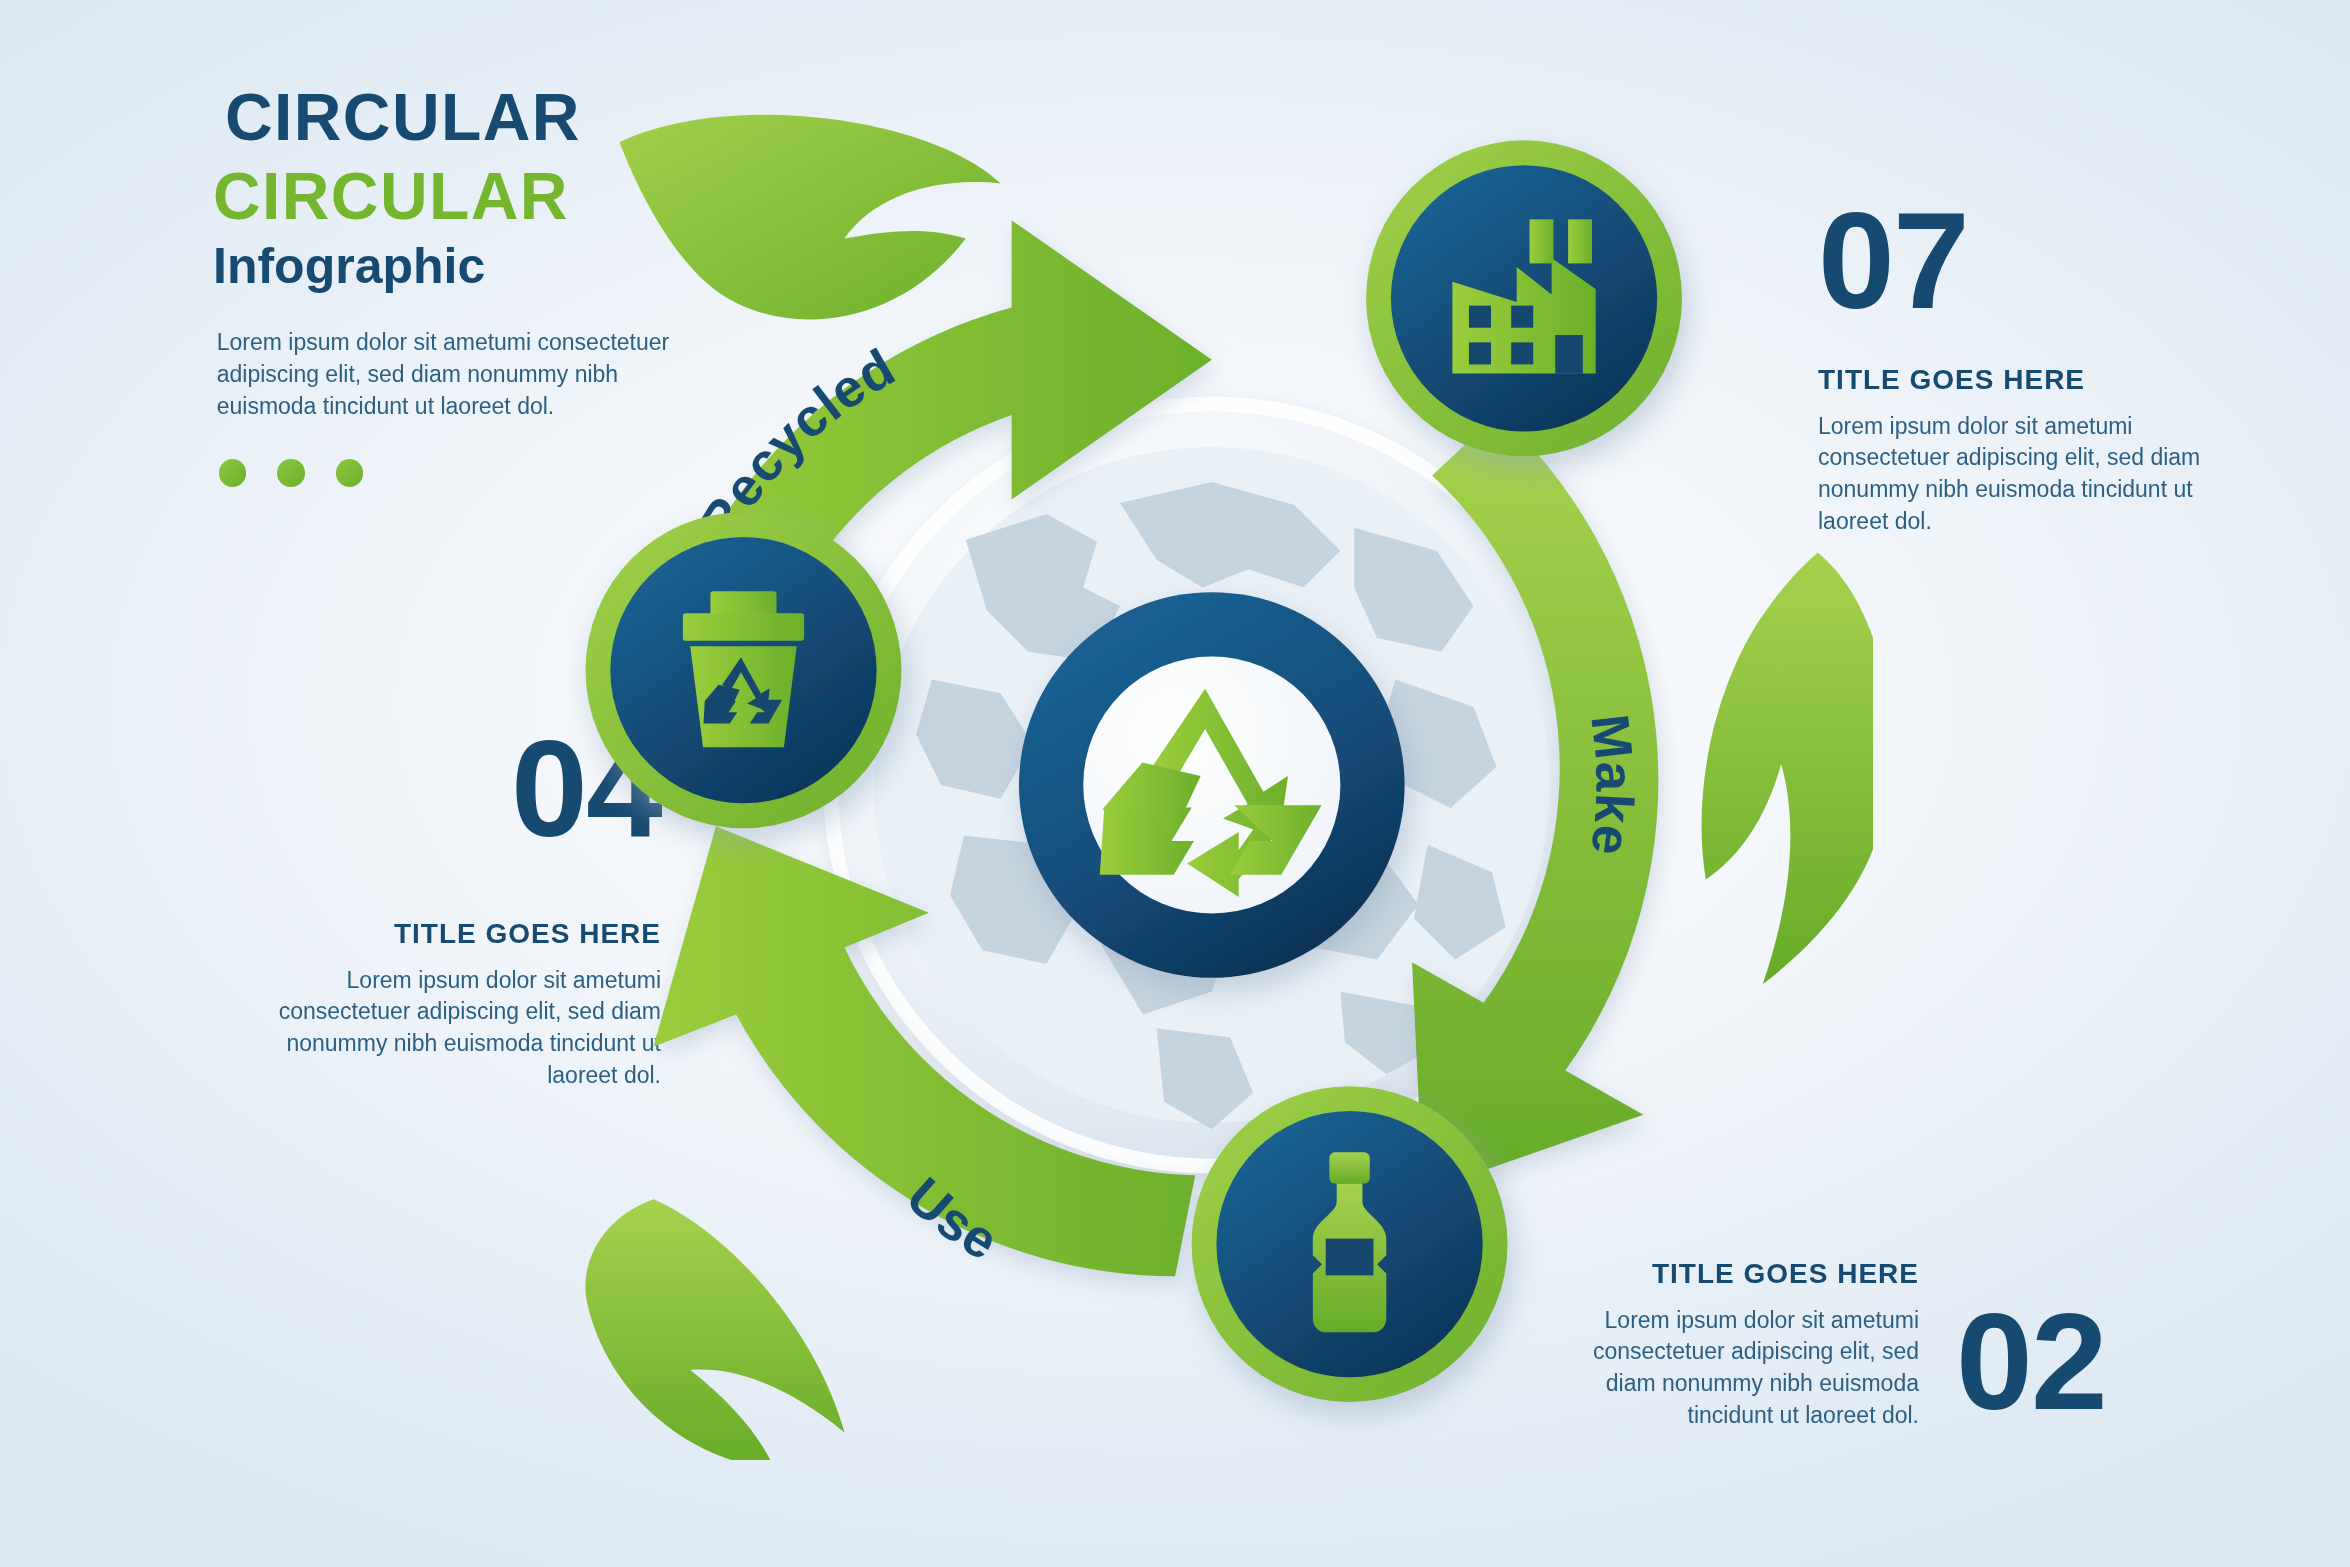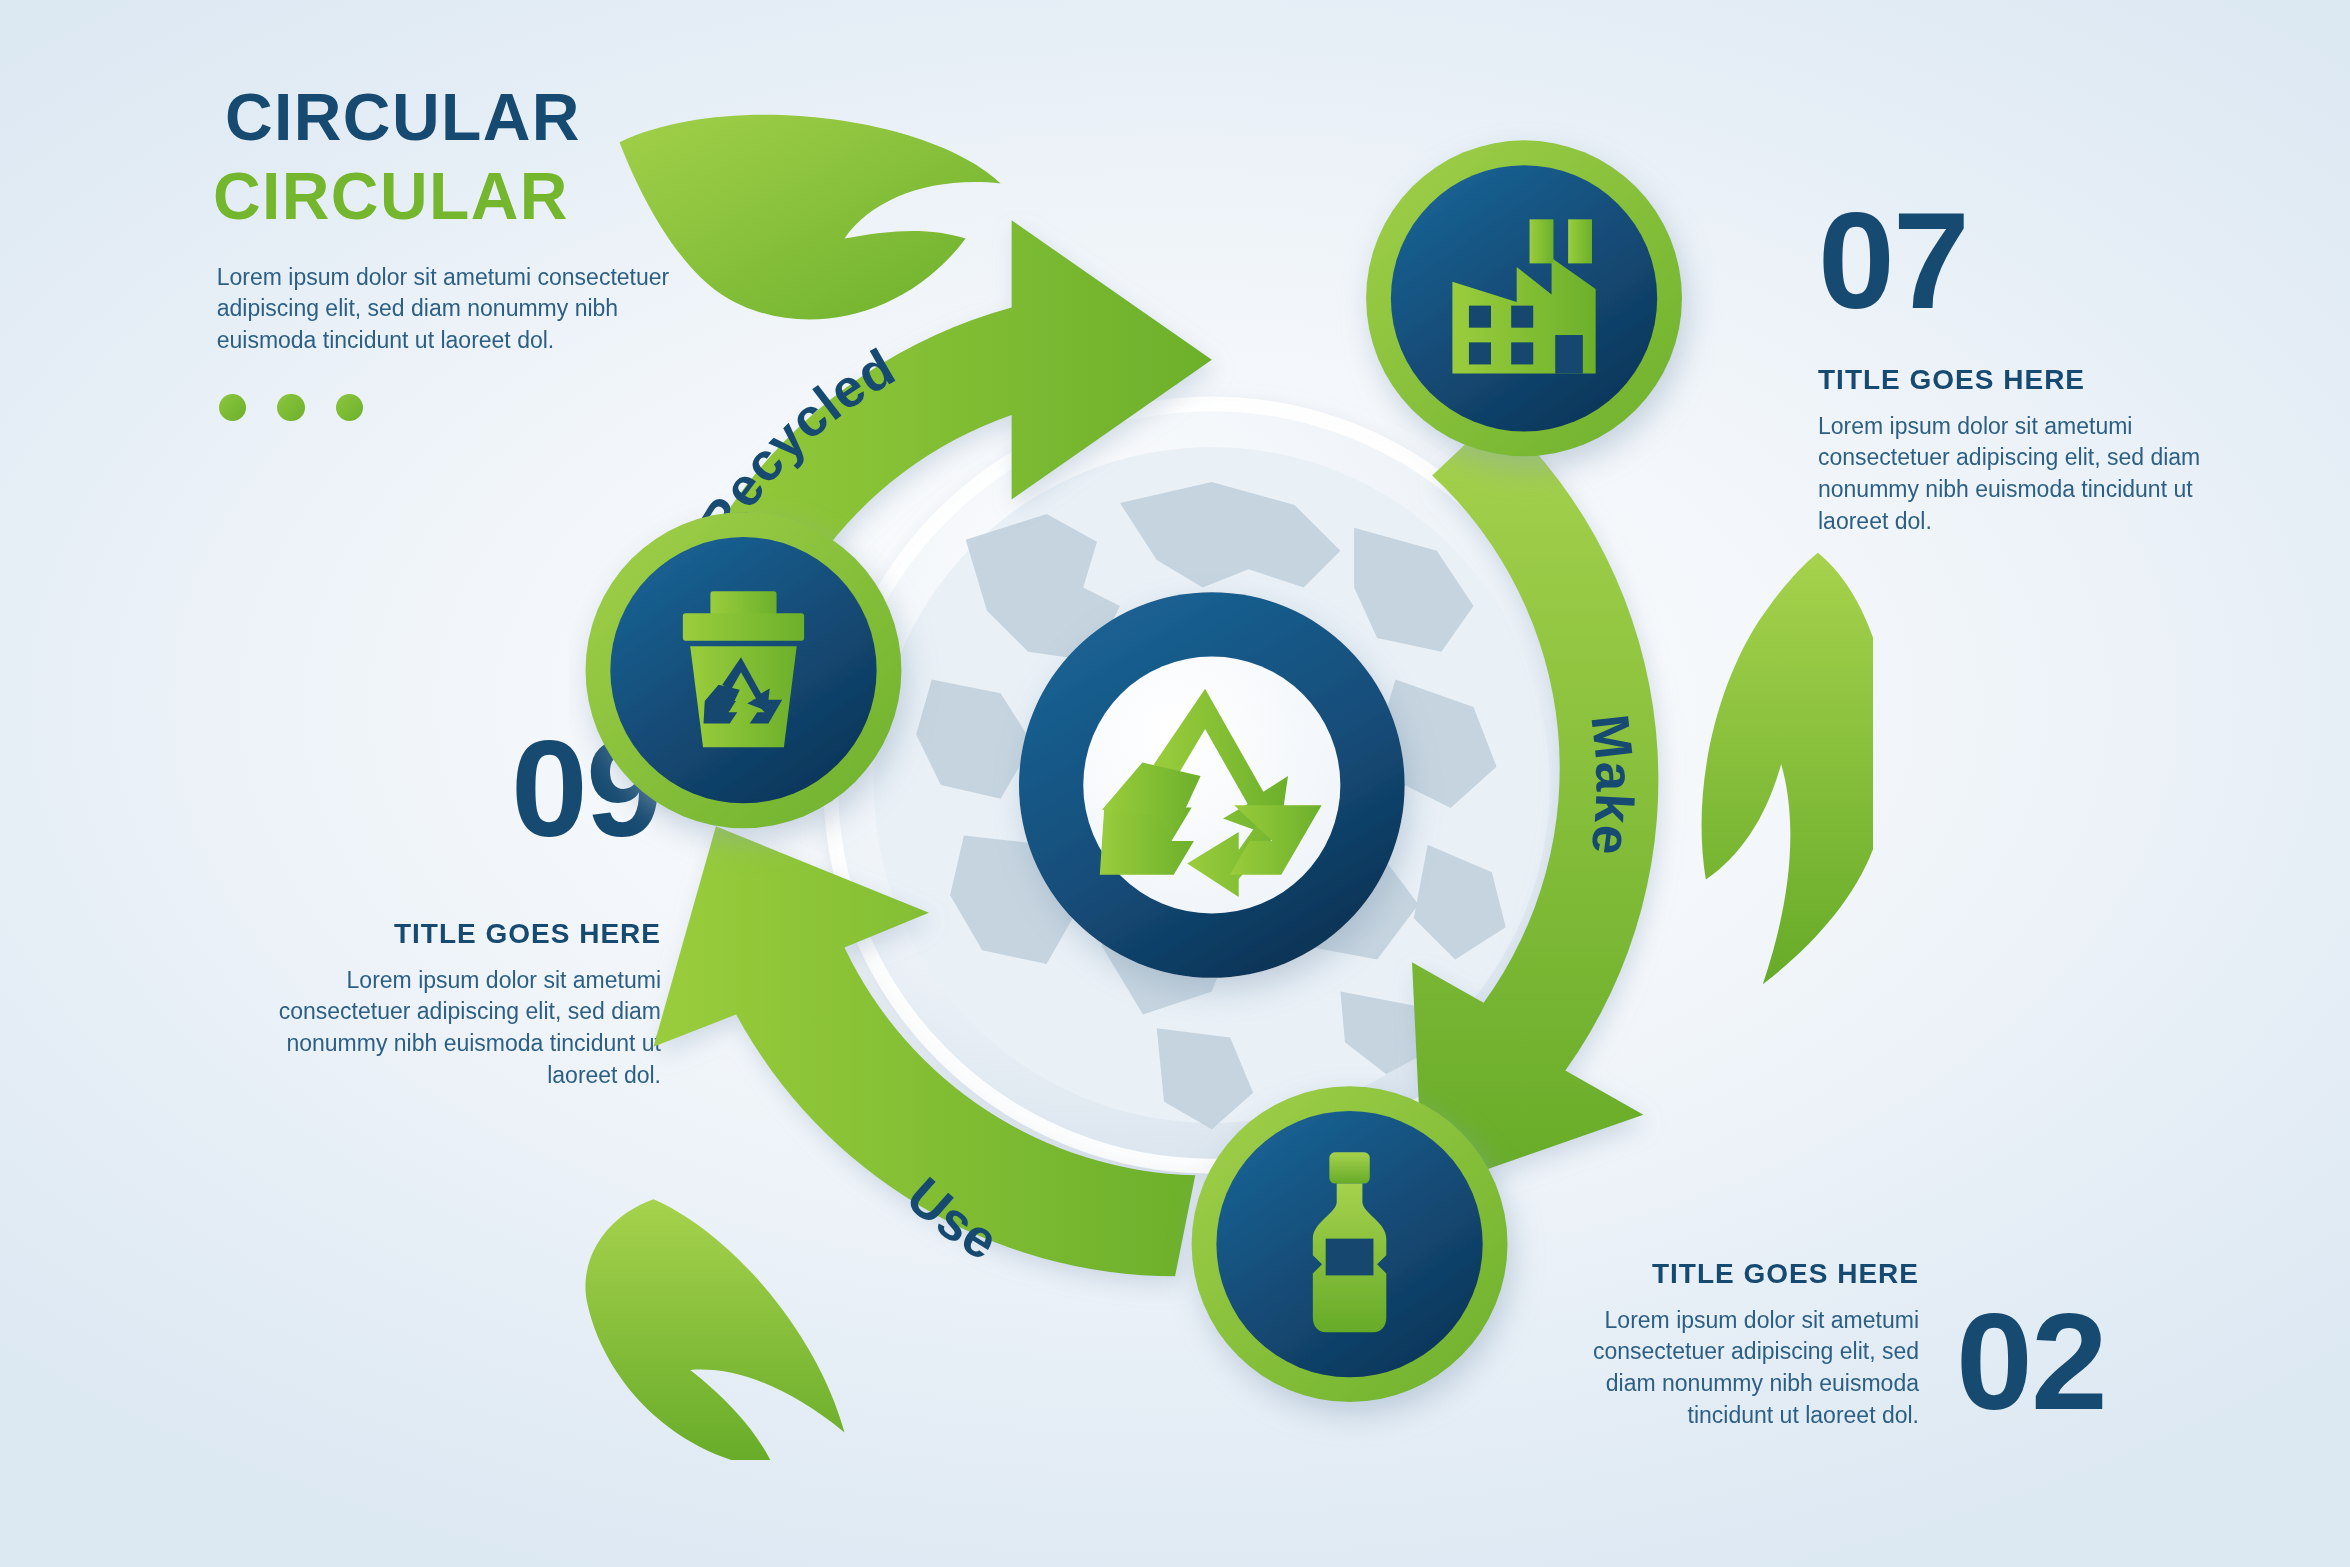--- a/index.html
+++ b/index.html
@@ -70,36 +70,37 @@
   }
 </style>
 </head>
 <body>
 
 <div class="stage">
 
   <div class="header-block">
     <p class="t-line1">CIRCULAR</p>
     <p class="t-line2">CIRCULAR</p>
+    <p class="t-line3">Infographic</p>
     <p class="header-para">Lorem ipsum dolor sit ametumi consectetuer adipiscing elit, sed diam nonummy nibh euismoda tincidunt ut laoreet dol.</p>
     <div class="dots">
       <span class="dot"></span>
       <span class="dot"></span>
       <span class="dot"></span>
     </div>
   </div>
 
   <div class="block-01">
     <p class="num">07</p>
     <p class="sub-title">TITLE GOES HERE</p>
     <p class="body-para">Lorem ipsum dolor sit ametumi consectetuer adipiscing elit, sed diam nonummy nibh euismoda tincidunt ut laoreet dol.</p>
   </div>
 
   <div class="block-03">
-    <p class="num">09</p>
+    <p class="num">04</p>
     <p class="sub-title">TITLE GOES HERE</p>
     <p class="body-para">Lorem ipsum dolor sit ametumi consectetuer adipiscing elit, sed diam nonummy nibh euismoda tincidunt ut laoreet dol.</p>
   </div>
 
   <div class="block-02">
     <div class="row">
       <div class="txtcol">
         <p class="sub-title">TITLE GOES HERE</p>
         <p class="body-para">Lorem ipsum dolor sit ametumi consectetuer adipiscing elit, sed diam nonummy nibh euismoda tincidunt ut laoreet dol.</p>
       </div>

